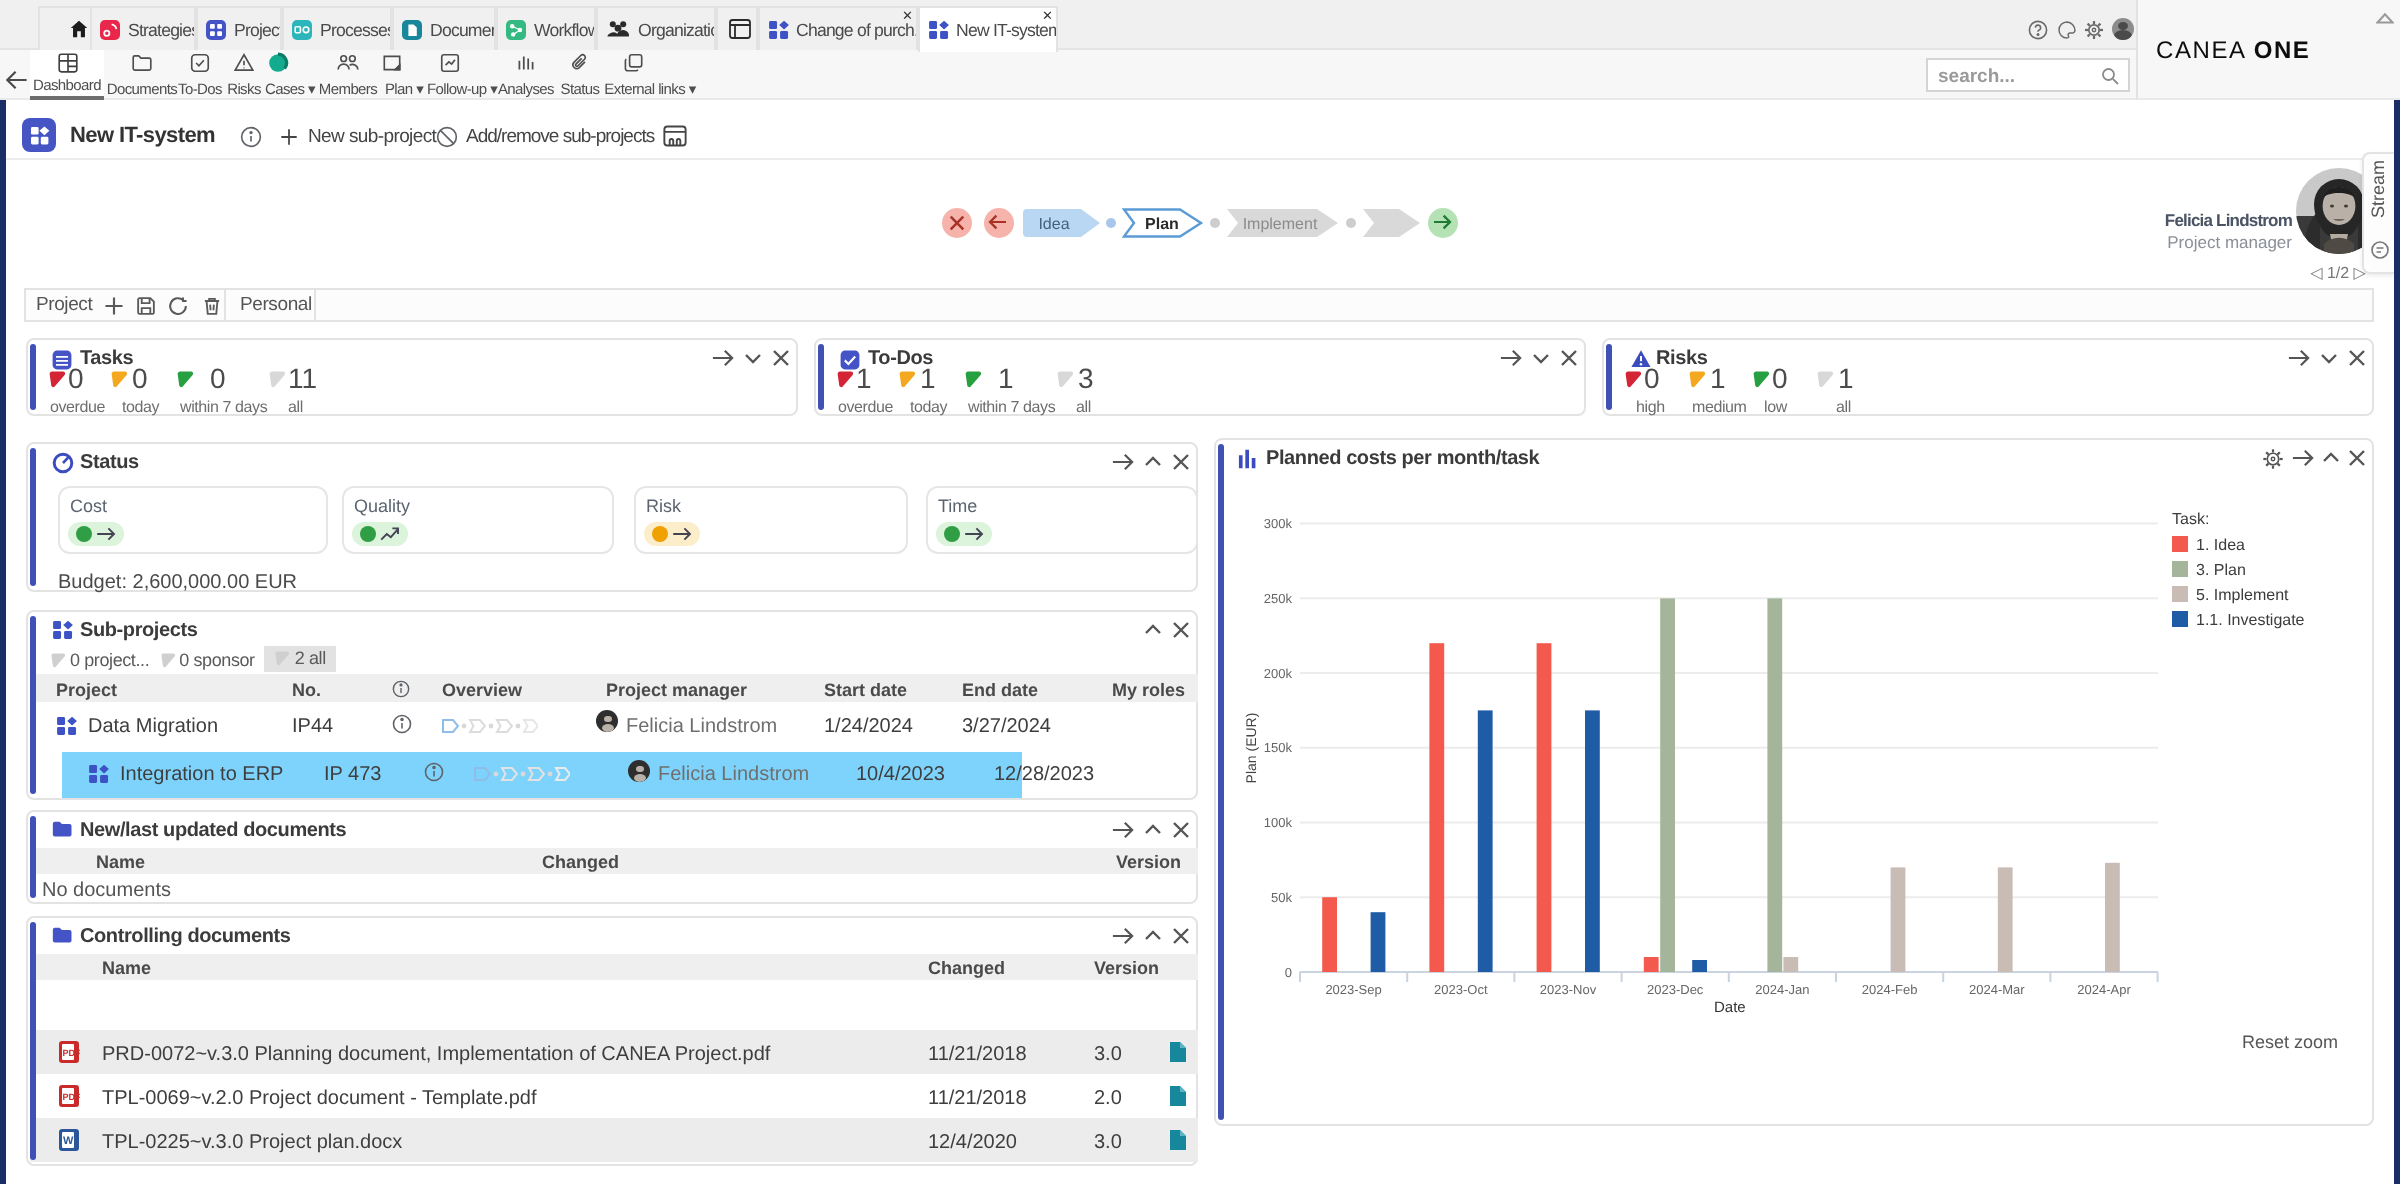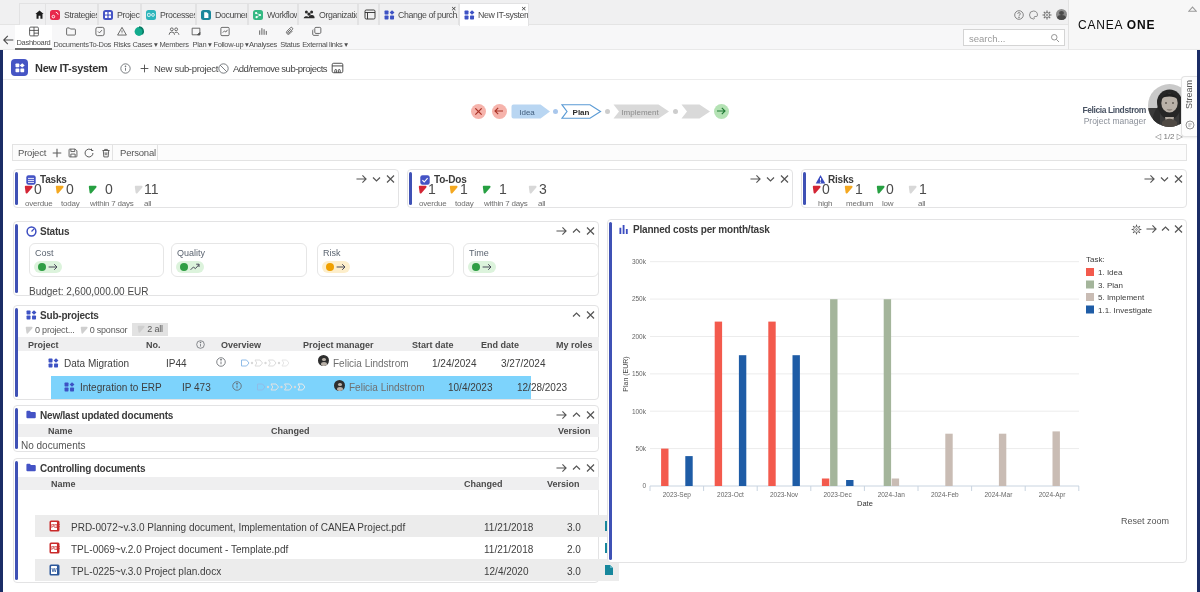--- a/index.html
+++ b/index.html
@@ -67,21 +67,21 @@
 .num { position:absolute; font-size:14px; line-height:13px; color:#4b4b4b; }
 .flbl { position:absolute; font-size:8px; letter-spacing:-0.2px; line-height:7px; color:#6e6e6e; top:30px; white-space:nowrap; }
 
 
 .scard { position:absolute; top:21px; height:34px; border:1px solid #e6e6e6; border-radius:6px; background:#fff; }
 .scard .slbl { position:absolute; left:5px; top:4px; font-size:9px; color:#5b6470; }
 .spill { position:absolute; left:4px; top:17px; height:12px; border-radius:6px; display:flex; align-items:center; padding:0 4px; }
 
 
 .thead { position:absolute; background:#efeff0; font-size:9px; font-weight:bold; color:#4a4a4a; }
-.trow { position:absolute; font-size:10px; color:#3e3e3e;margin-left:20px; }
+.trow { position:absolute; font-size:10px; color:#3e3e3e; }
 .tcell { position:absolute; white-space:nowrap; }
 </style>
 </head>
 <body>
 <div id="app">
 
   <div id="tabbar">
     <div class="ttab" style="left:19px;width:57px;justify-content:center;">
       <svg width="11" height="11" viewBox="0 0 24 24" style="margin-right:4px;">
           <path d="M12 3 L3 11 H5.5 V21 H10 V14.5 H14 V21 H18.5 V11 H21 Z" fill="#1c1c1c"></path>
@@ -261,21 +261,21 @@
       <span class="lbl">Status</span>
     </div>
     <div class="titem" style="left:290px;width:70px;">
       <svg style="margin-left:-8px;" width="11" height="11" viewBox="0 0 20 20" fill="none" stroke="#4e4e4e" stroke-width="1.5">
           <rect x="6" y="2.5" width="11" height="11" rx="2"></rect>
           <path d="M3 6.5 a1.8 1.8 0 0 0 -0.8 1.5 V15 a2 2 0 0 0 2 2 H12 a1.8 1.8 0 0 0 1.5 -0.8"></path>
         </svg>
       <span class="lbl">External links ▾</span>
     </div>
 
-    <div class="abs" style="left:963px;top:4px;width:102px;height:17px;background:#fff;border:1px solid #d4d4d4;">
+    <div class="abs" style="left:963px;top:4px;width:102px;height:17px;background:#fff;border:1px solid #d4d4d4;font-weight:bold;">
       <span style="position:absolute;left:5px;top:3px;font-size:9.5px;color:#9a9a9a;">search...</span>
       <svg style="position:absolute;right:4px;top:3px;" width="10" height="10" viewBox="0 0 20 20" fill="none" stroke="#8a8a8a" stroke-width="1.8">
           <circle cx="8.5" cy="8.5" r="5.5"></circle>
           <path d="M12.8 12.8 L18 18"></path>
         </svg>
     </div>
   </div>
   <div id="logopanel">
     <div id="logo">CANEA <b>ONE</b></div>
   </div>

